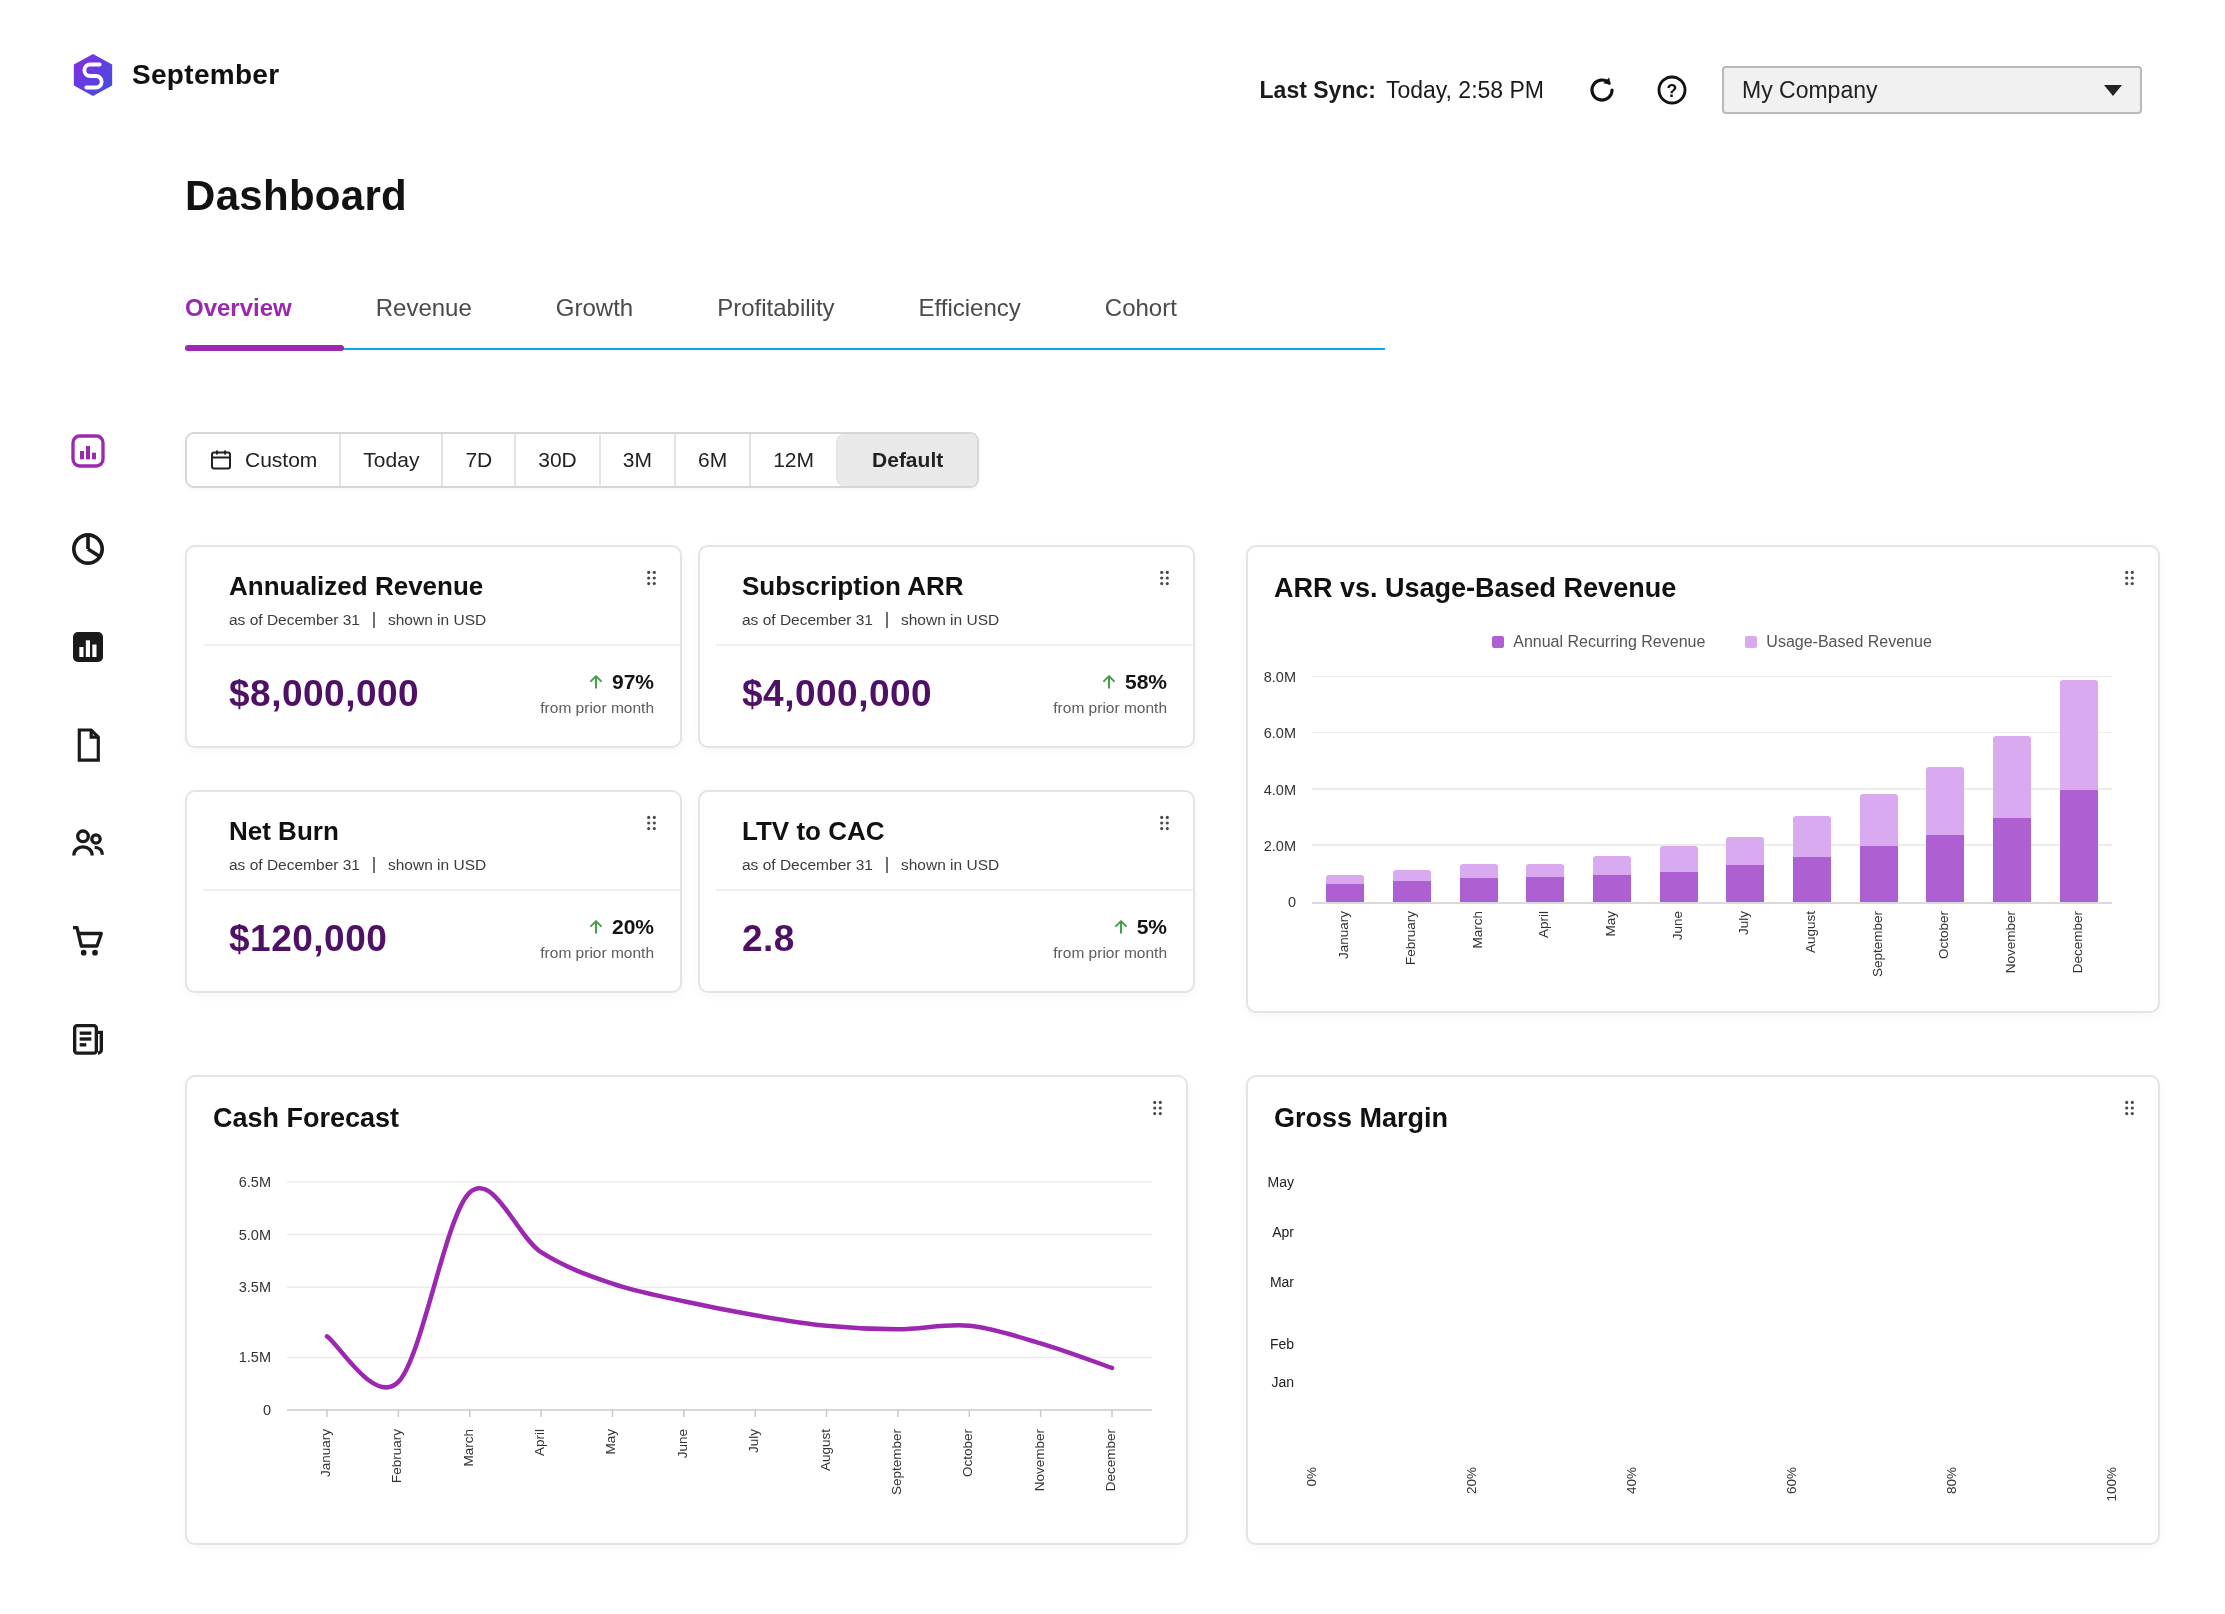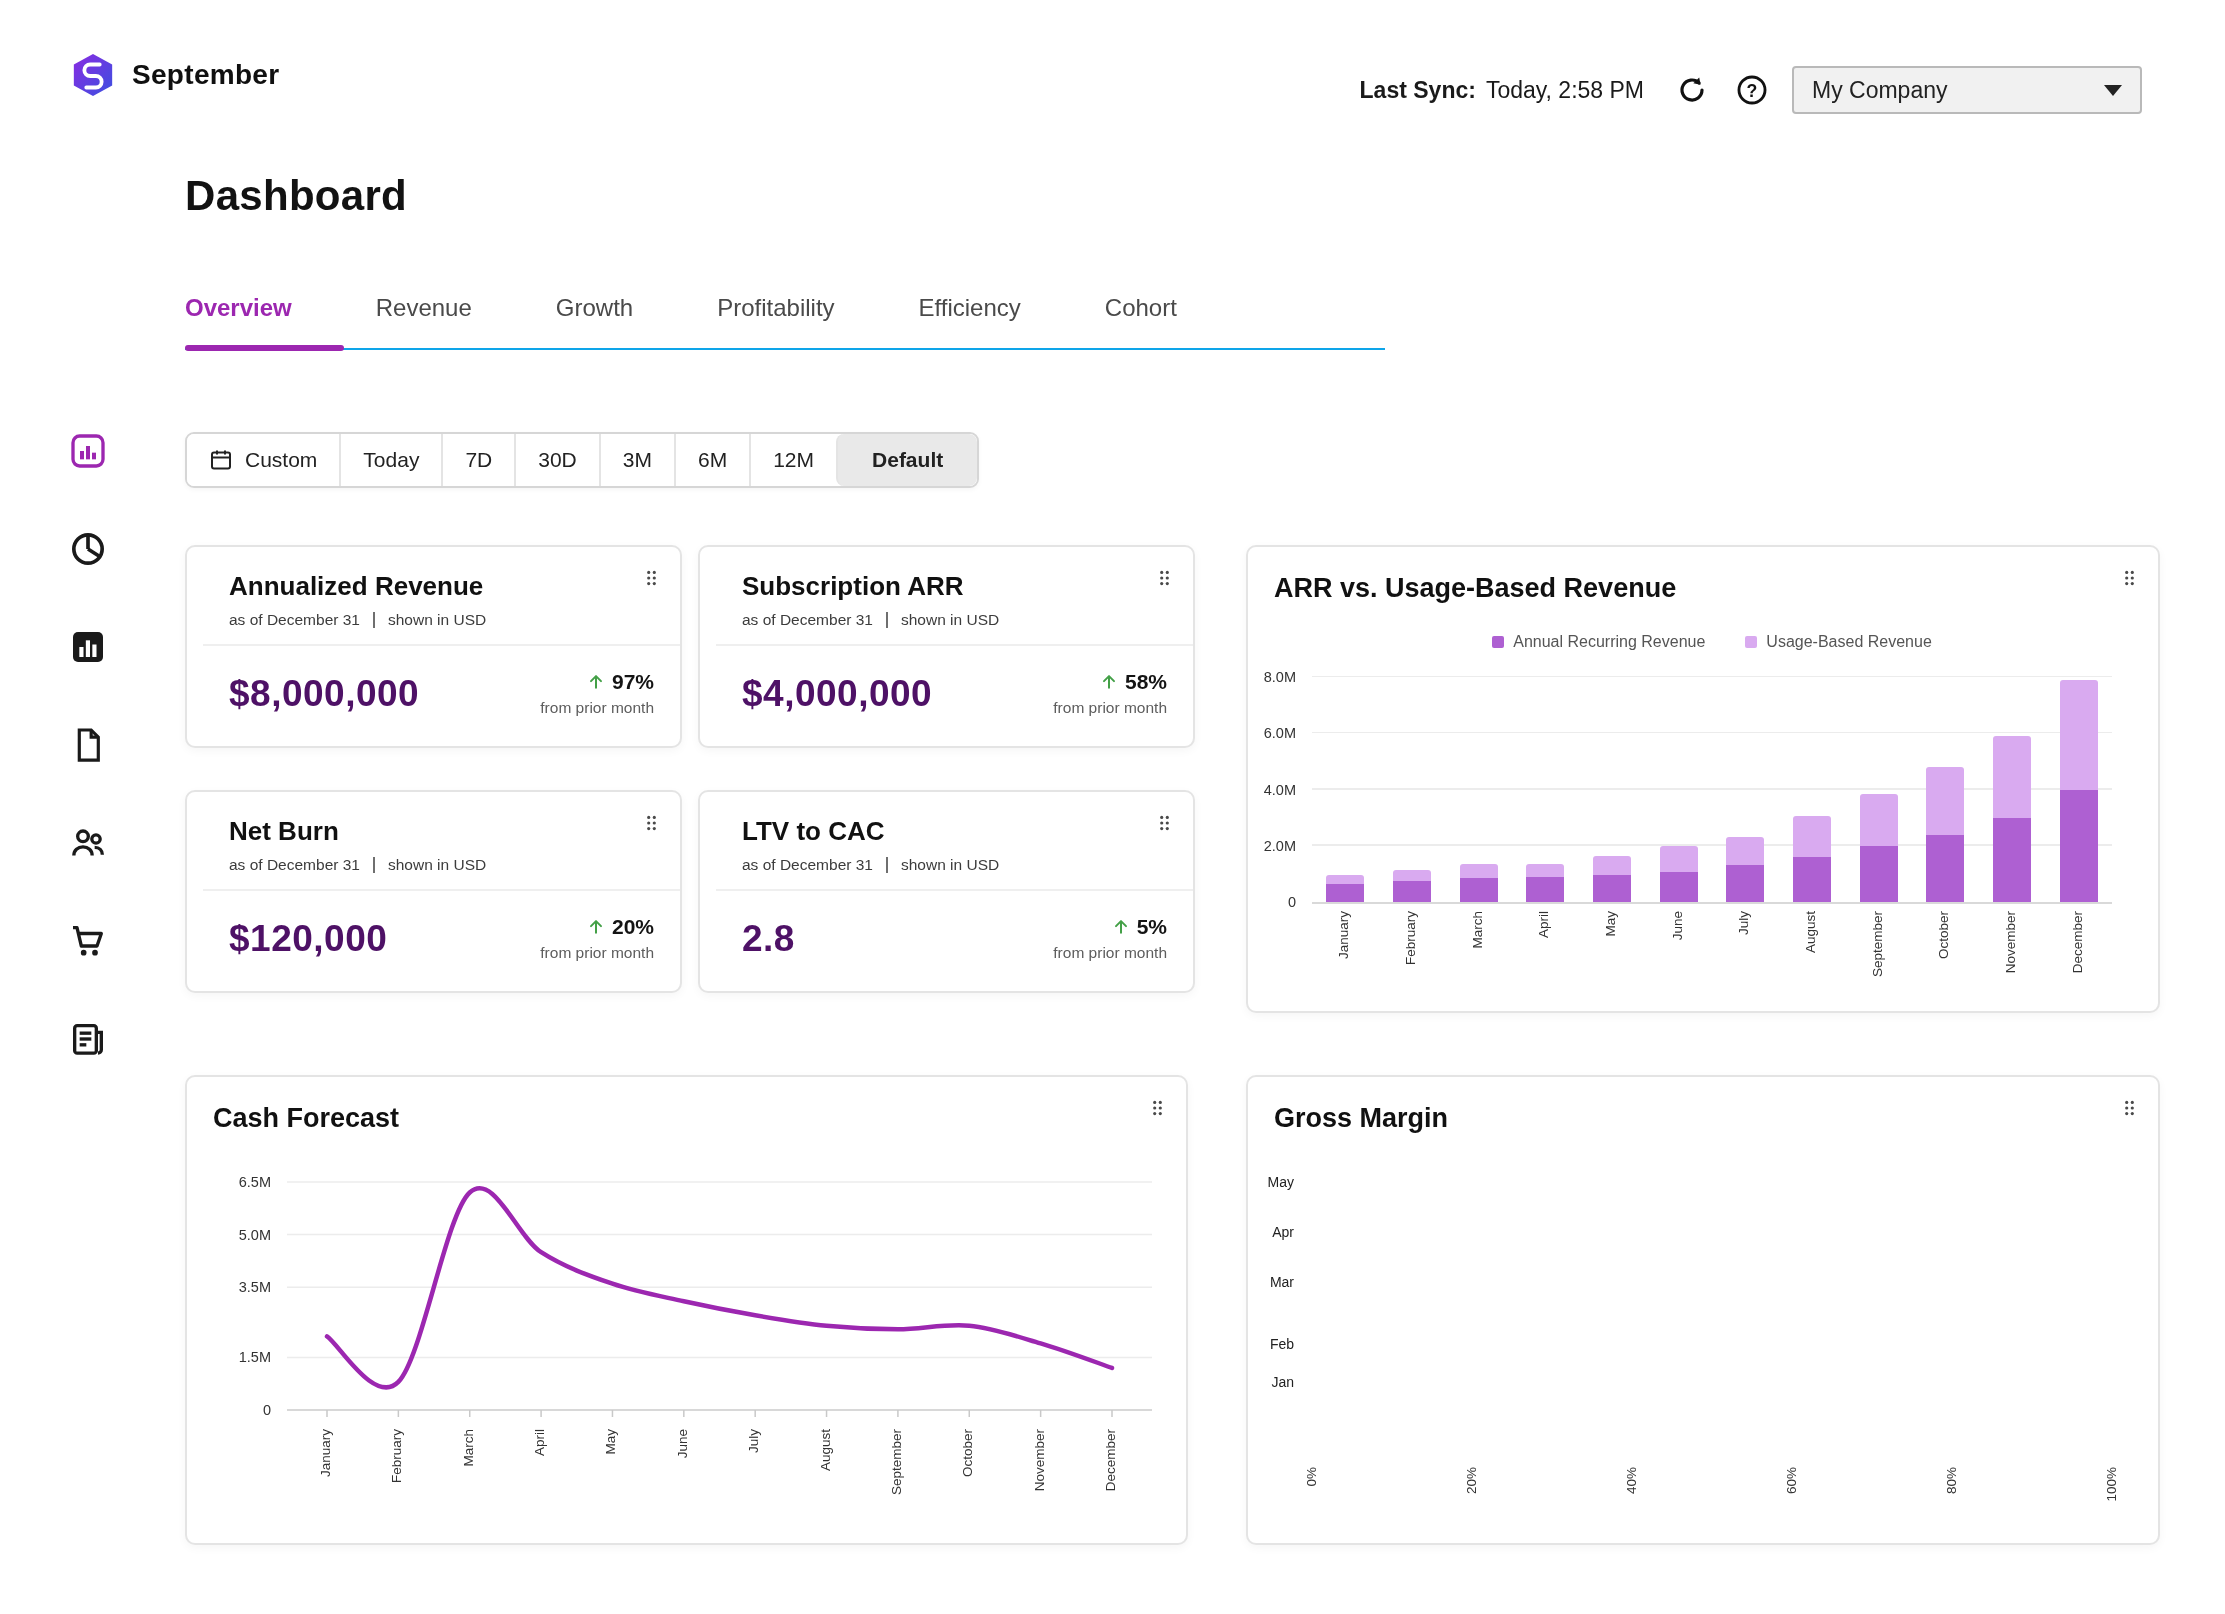--- a/index.html
+++ b/index.html
@@ -5,25 +5,25 @@
   html,body{margin:0;padding:0;}
   body{
     width:2225px;height:1614px;position:relative;background:#ffffff;
     font-family:"Liberation Sans", sans-serif;color:#161616;overflow:hidden;
   }
   button{font-family:inherit;border:none;background:none;cursor:pointer;padding:0;}
 
   
   .brand{position:absolute;left:70px;top:52px;display:flex;align-items:center;gap:16px;}
   .brand .name{font-size:28px;font-weight:700;letter-spacing:.3px;color:#101010;}
-  .topbar-right{position:absolute;top:66px;right:83px;display:flex;align-items:center;gap:20px;height:48px;}
+  .topbar-right{position:absolute;top:66px;right:83px;display:flex;align-items:center;gap:30px;height:48px;}
   .sync{font-size:23px;color:#1a1a1a;margin-right:8px;white-space:nowrap;}
   .sync .sync-label{font-weight:700;margin-right:10px;}
   .icon-btn{width:40px;height:40px;display:flex;align-items:center;justify-content:center;}
-  .company-select{width:350px;height:48px;box-sizing:border-box;border:2px solid #b9b9b9;border-radius:4px;
+  .company-select{width:420px;height:48px;box-sizing:border-box;border:2px solid #b9b9b9;border-radius:4px;
     background:#f1f1f1;display:flex;align-items:center;justify-content:space-between;padding:0 18px;font-size:23px;color:#222;}
   .caret{width:0;height:0;border-left:9px solid transparent;border-right:9px solid transparent;border-top:11px solid #222;}
 
   
   h1{position:absolute;left:185px;top:172px;margin:0;font-size:42px;font-weight:700;color:#121212;letter-spacing:.3px;}
   .tabs{position:absolute;left:185px;top:280px;width:1200px;display:flex;border-bottom:2px solid #0ea5e9;}
   .tab{position:relative;font-size:24px;color:#4a4a4a;padding:14px 0 26px 0;margin-right:84px;background:none;}
   .tab.active{color:#9c27b0;font-weight:700;}
   .tab.active::after{content:"";position:absolute;left:0;right:-52px;bottom:-3px;height:6px;background:#9c27b0;border-radius:3px;}
 

